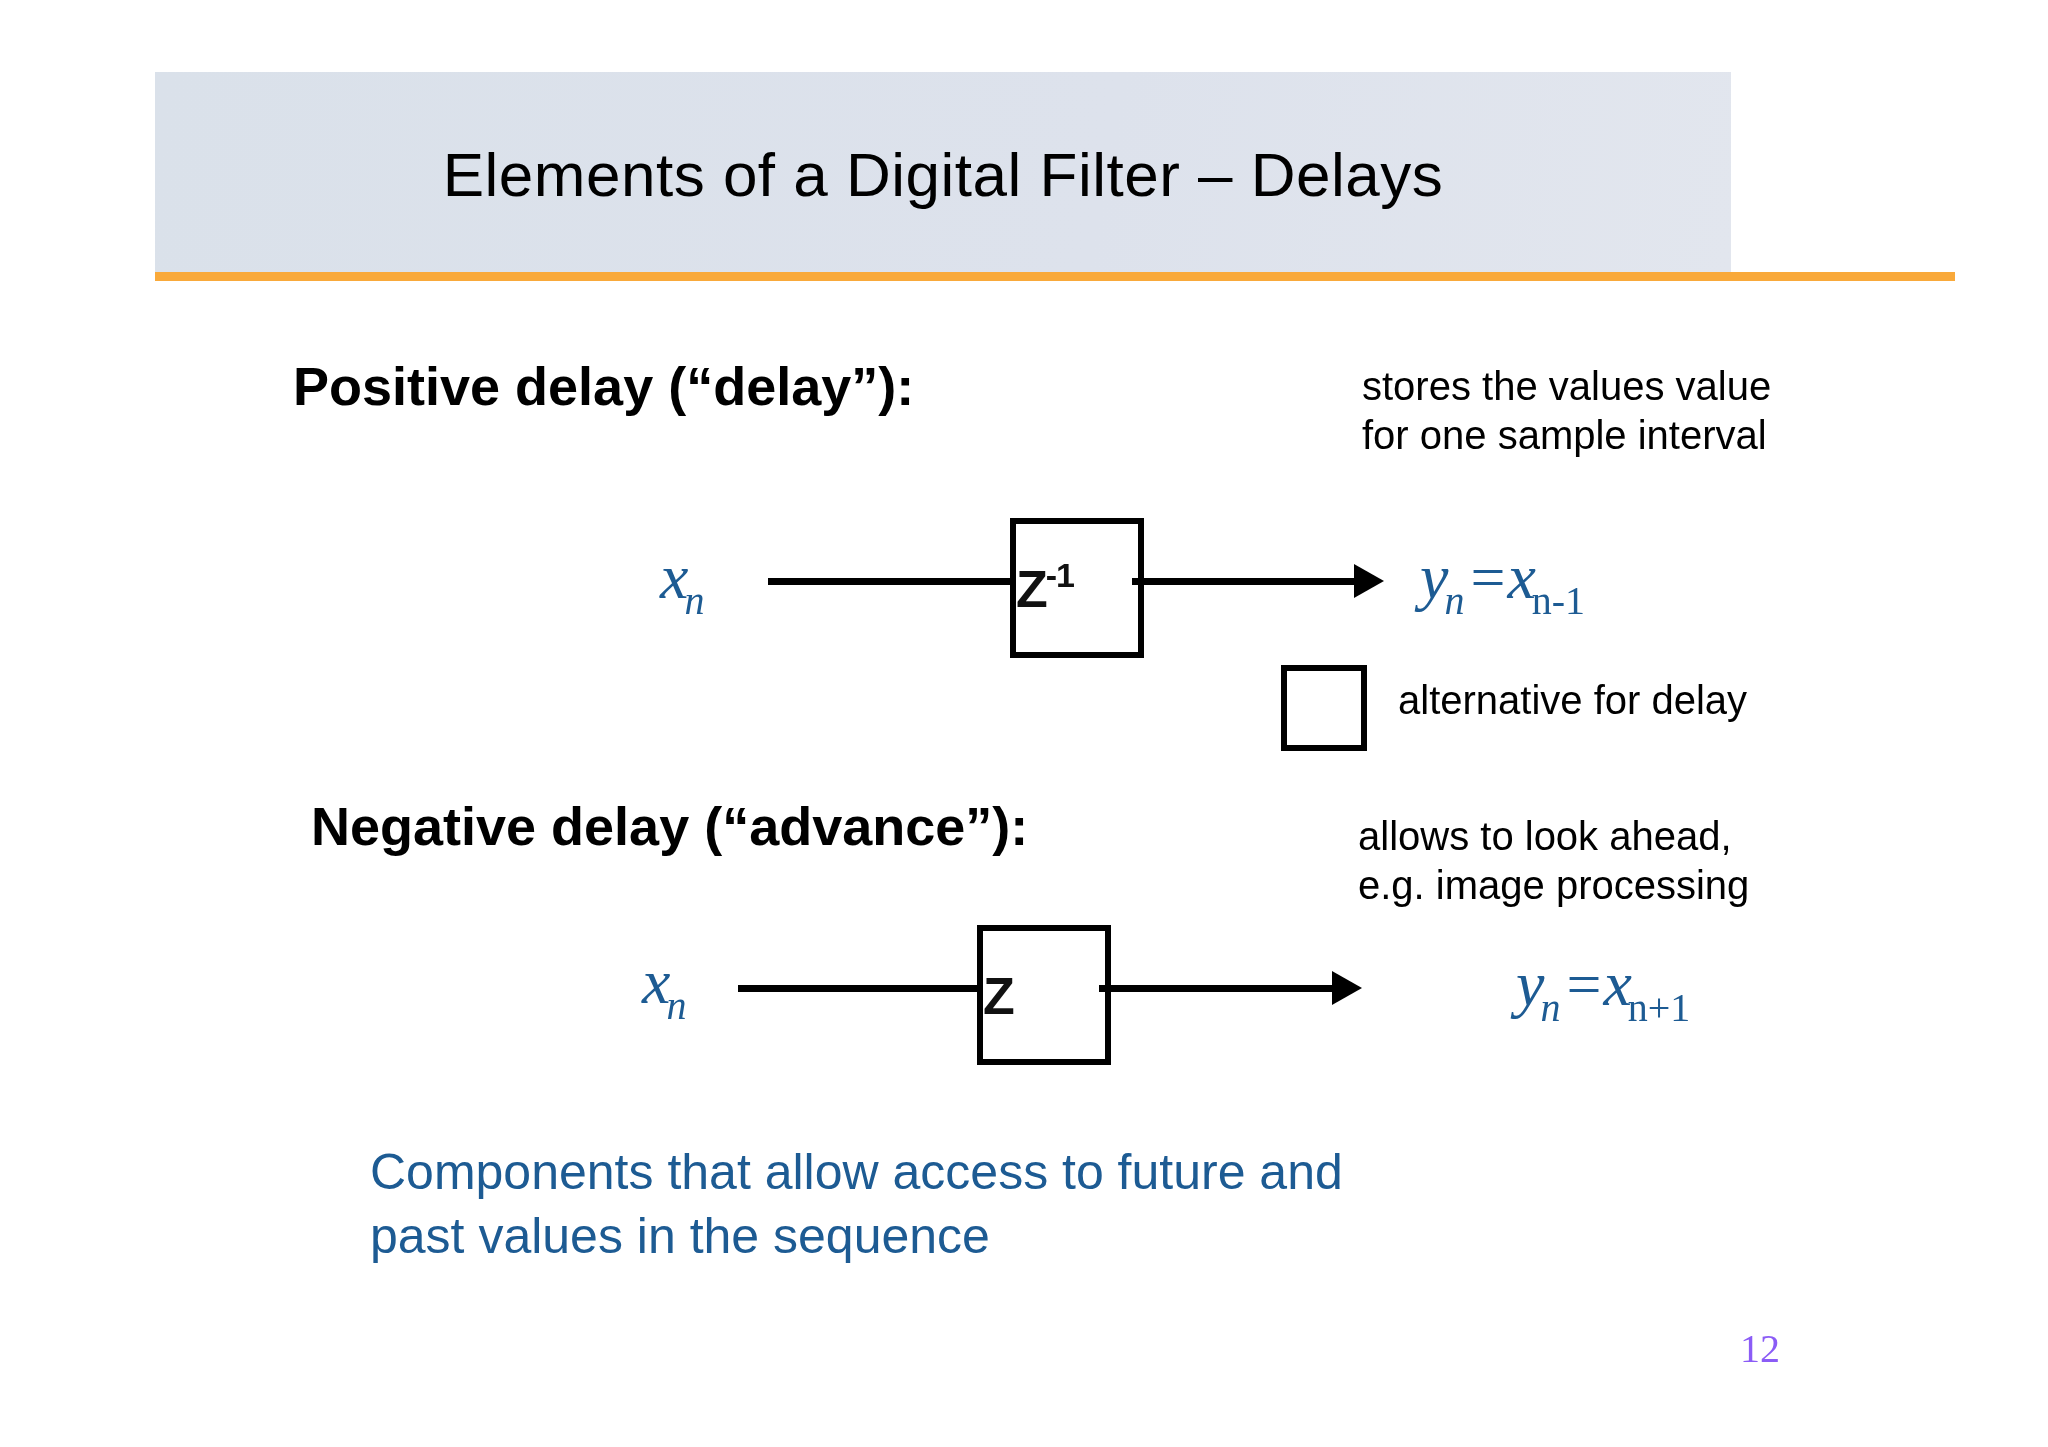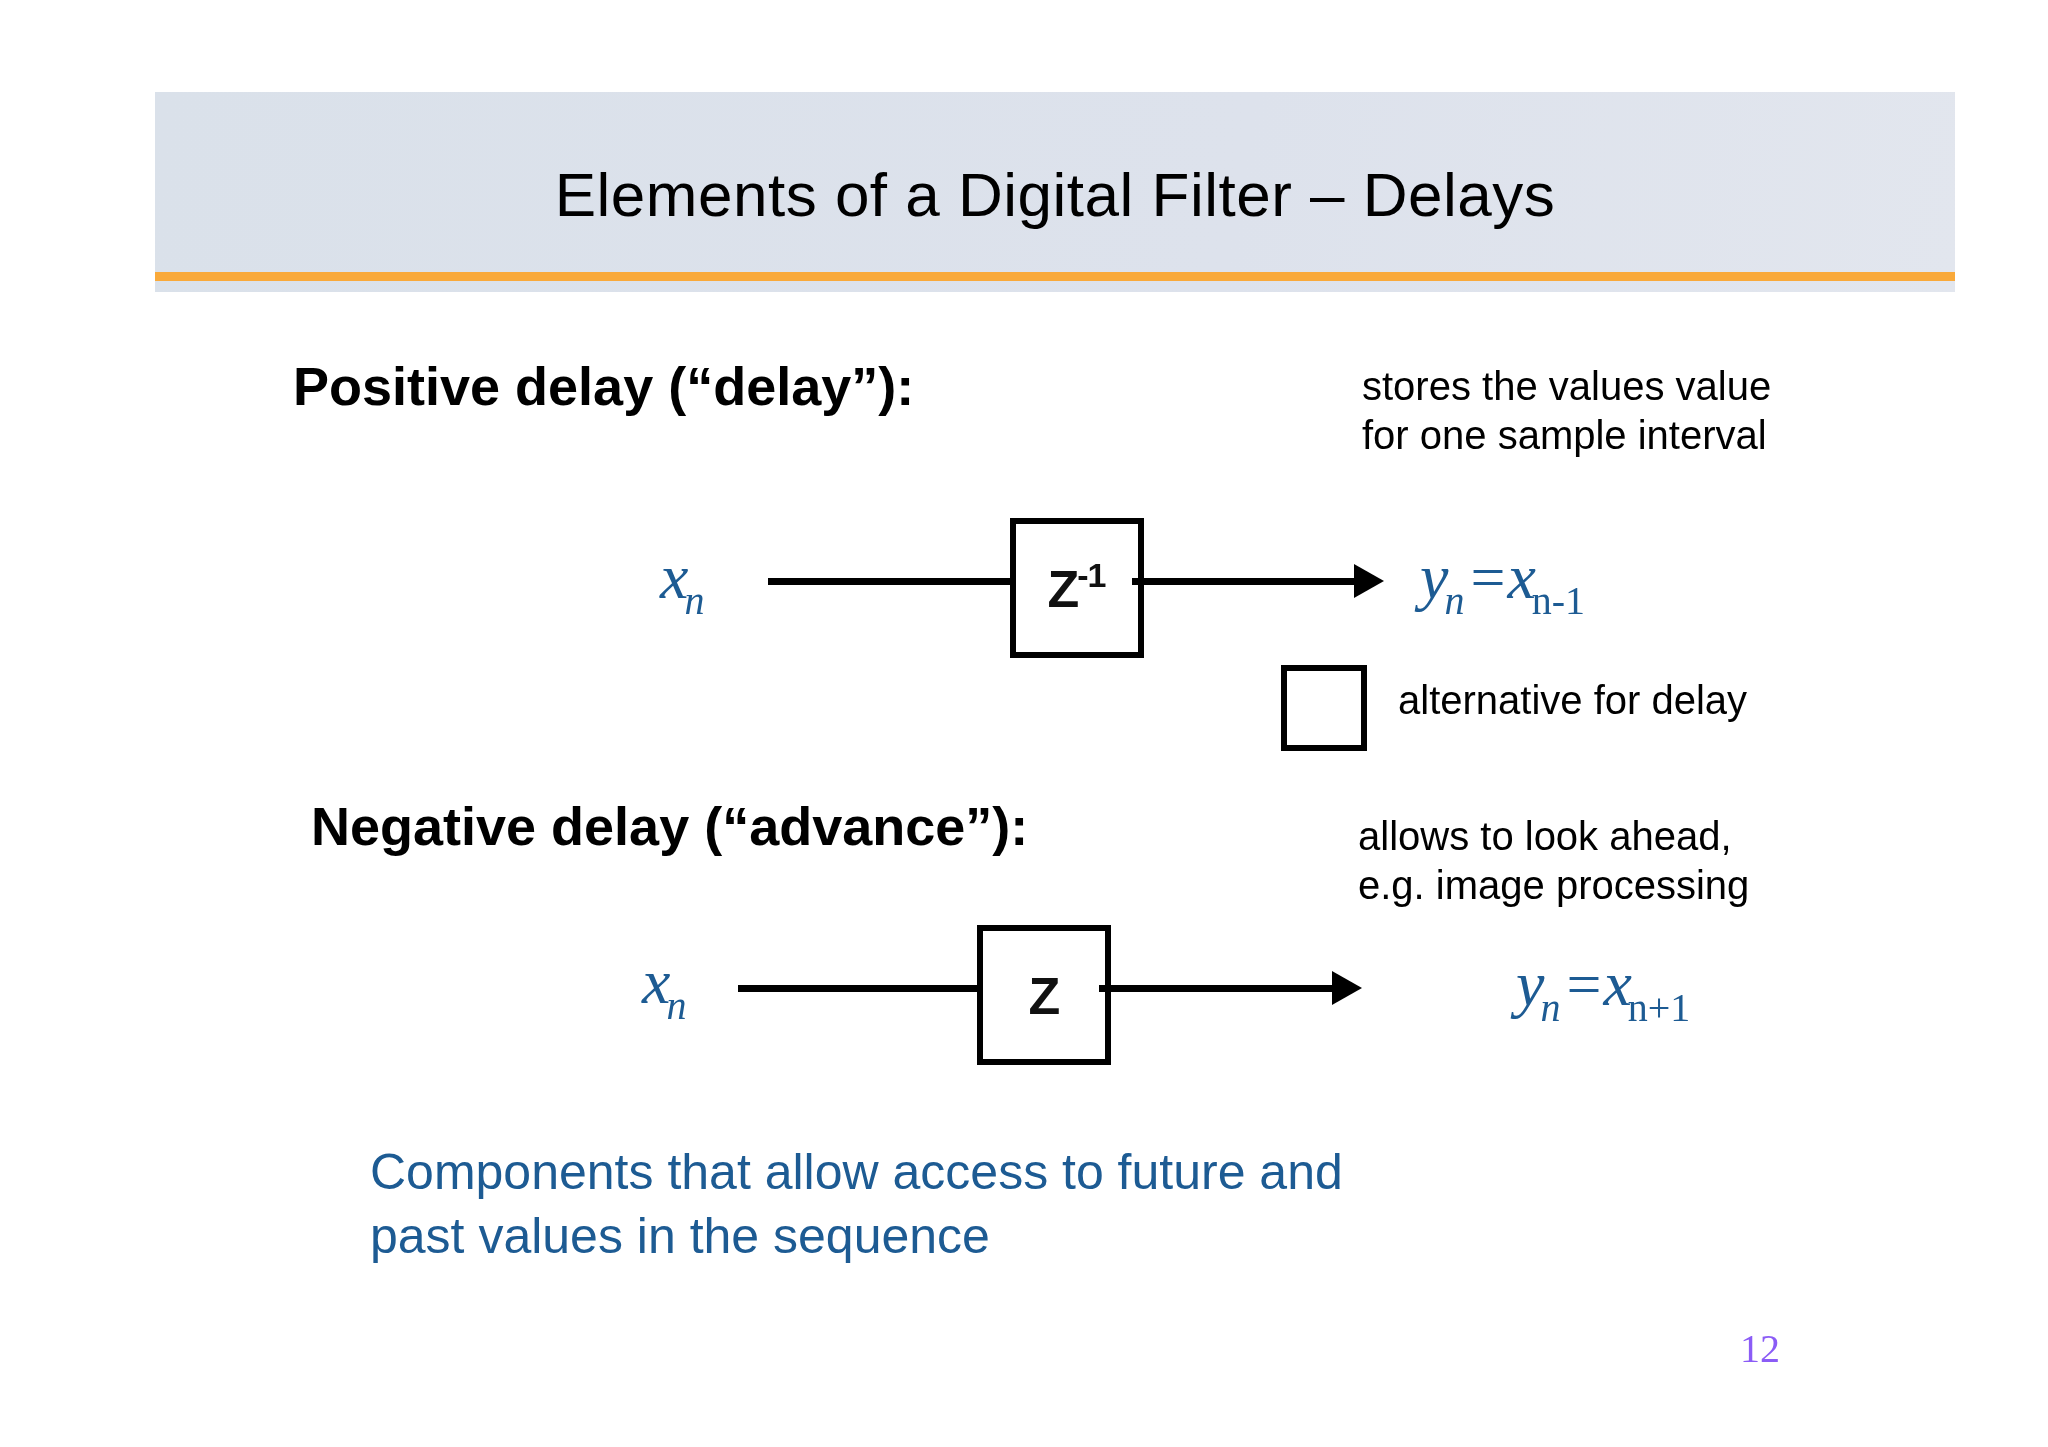--- a/index.html
+++ b/index.html
@@ -14,27 +14,26 @@
     overflow: hidden;
     font-family: "Liberation Sans", sans-serif;
     -webkit-font-smoothing: antialiased;
   }
 
   
   .title-band {
     position: absolute;
     left: 155px;
     top: 72px;
-    width: 1800px;
+    width: 1576px;
     height: 200px;
     background: linear-gradient(100deg, #dae1ea 0%, #dde2ec 60%, #e2e6ee 100%);
     display: flex;
     align-items: center;
     justify-content: center;
-    margin-top: 20px;
   }
   .title-text {
     font-size: 62px;
     color: #000000;
     font-weight: 400;
     letter-spacing: 0.5px;
     white-space: nowrap;
     transform: translateY(2px);
   }
   .title-rule {
@@ -102,21 +101,20 @@
     border-top: 17px solid transparent;
     border-bottom: 17px solid transparent;
     border-left: 30px solid #000000;
   }
   .zbox {
     position: absolute;
     background: #ffffff;
     border: 6px solid #000000;
     display: flex;
     align-items: center;
-    justify-content: center;
   }
   .zbox span {
     font-family: "Liberation Sans", sans-serif;
     font-weight: bold;
     font-size: 52px;
     color: #111111;
     line-height: 1;
     letter-spacing: -1px;
   }
   .zbox span .exp {

